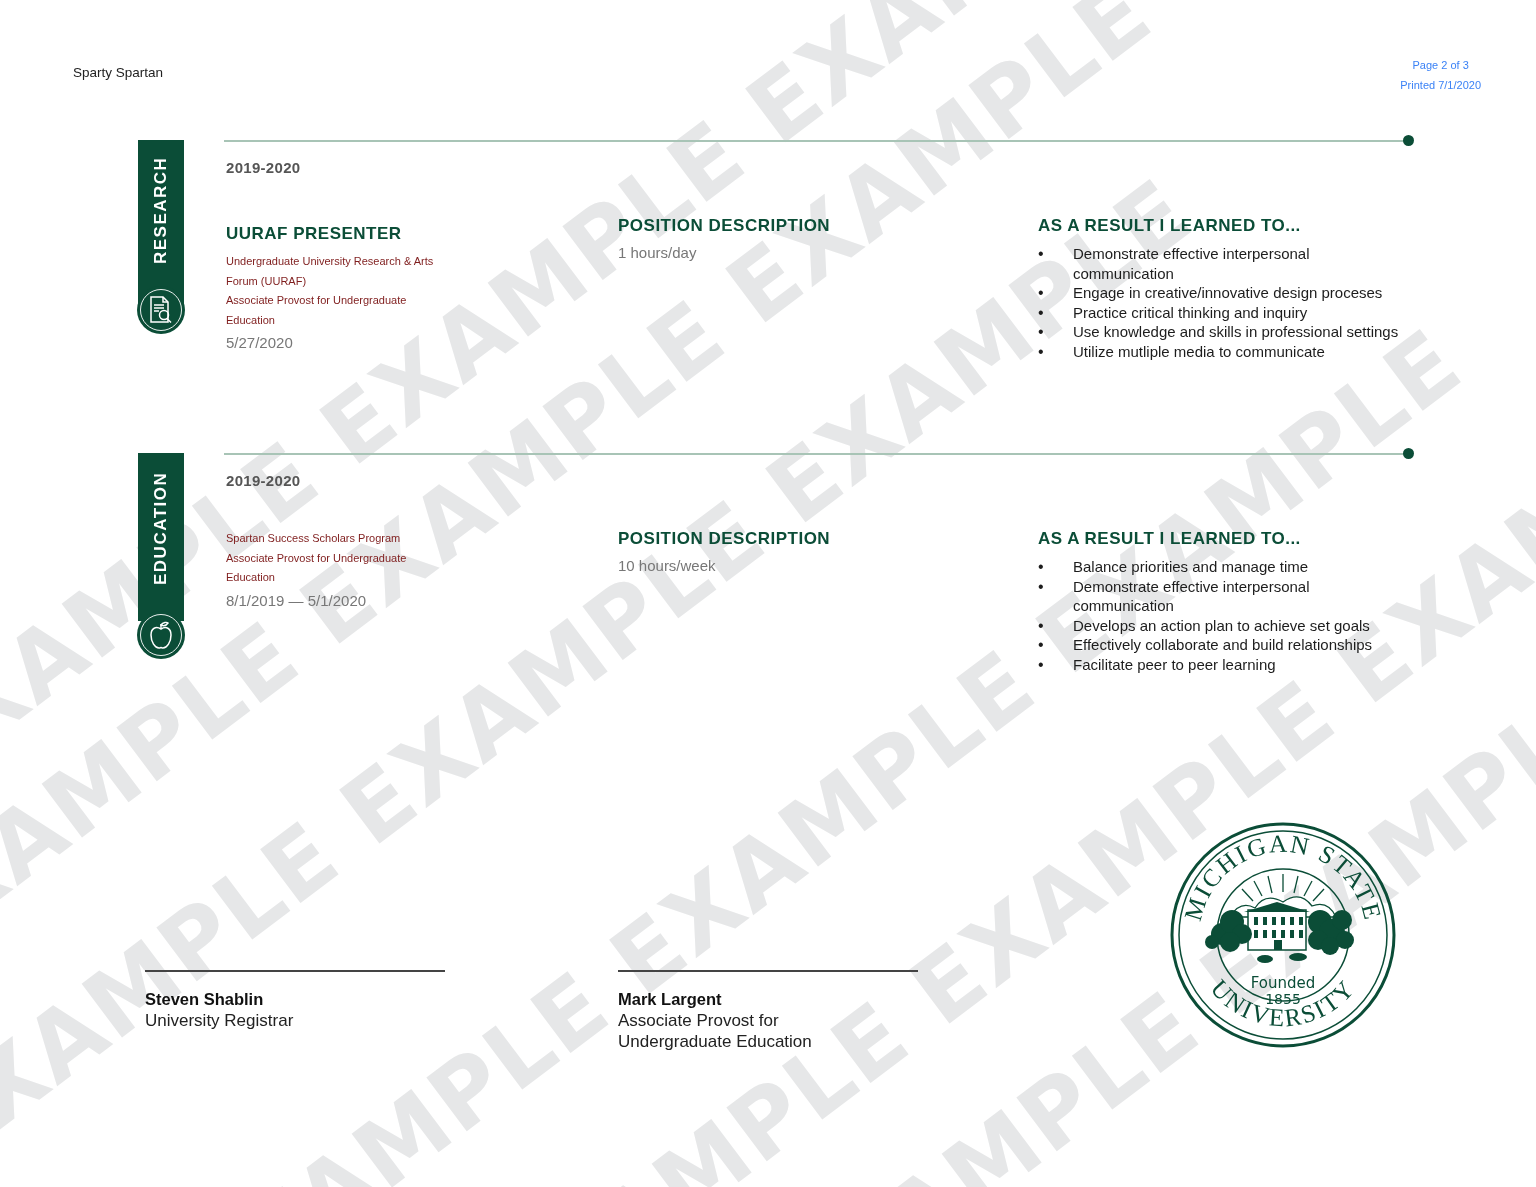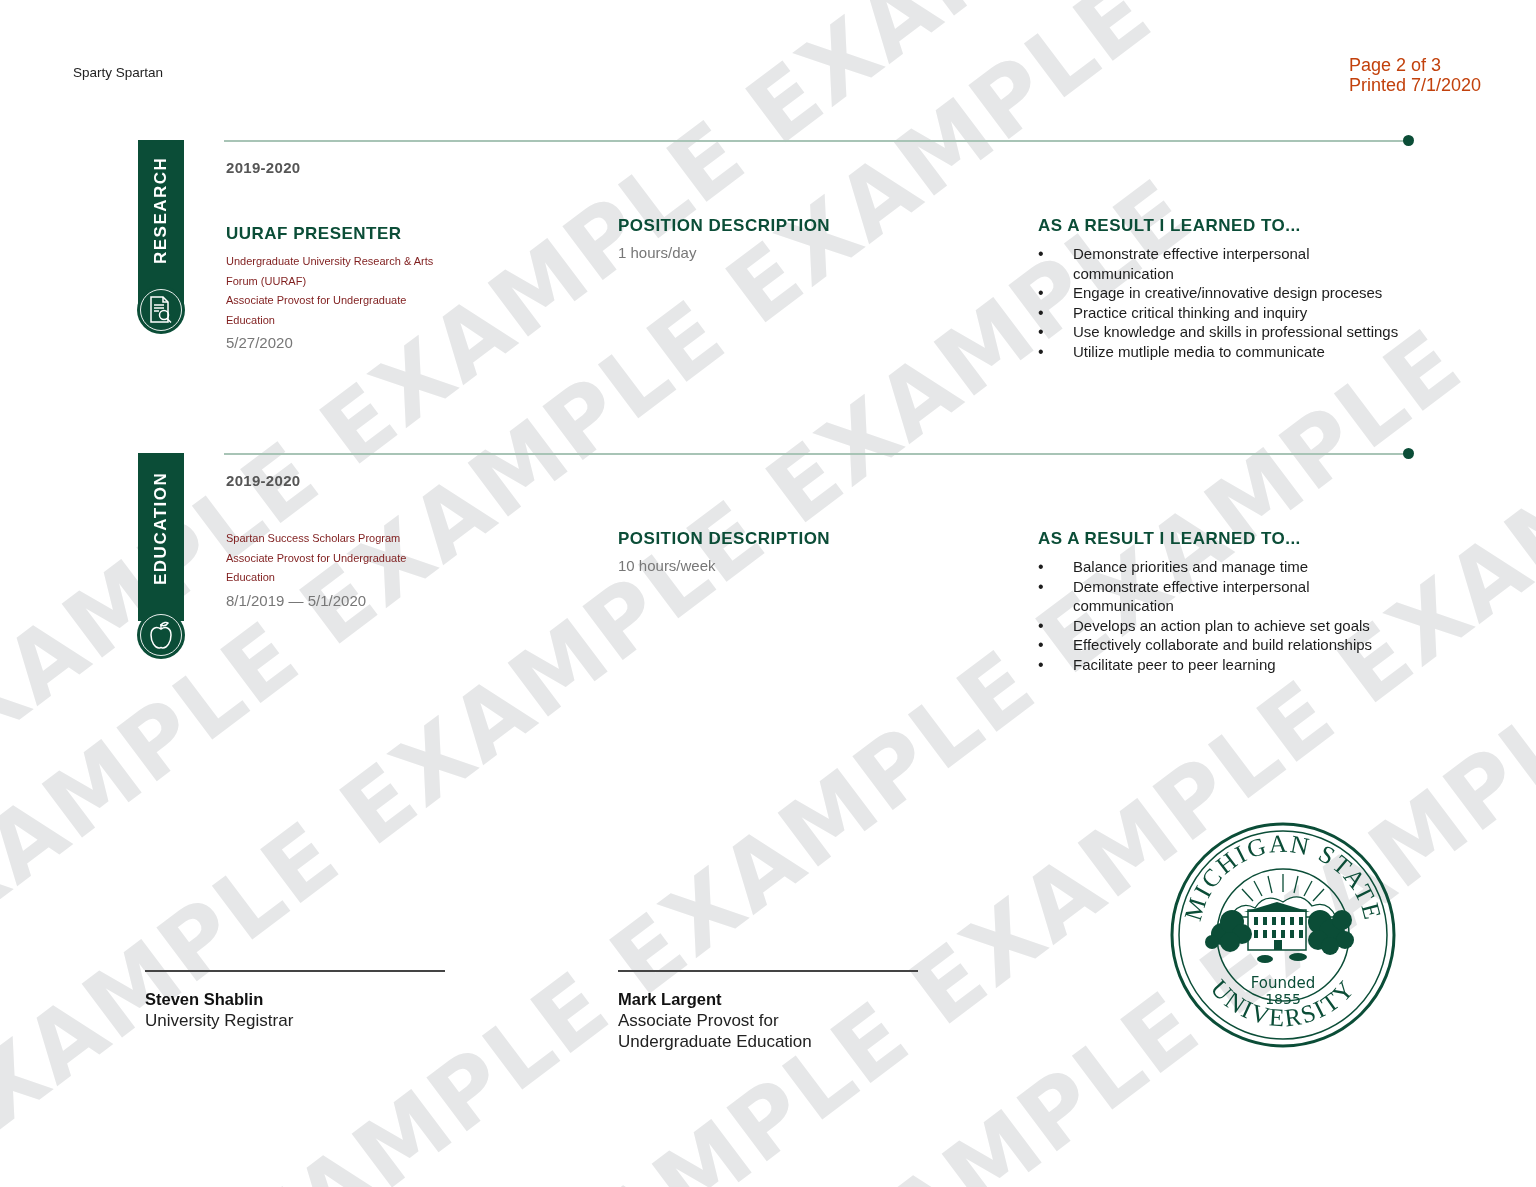--- a/index.html
+++ b/index.html
@@ -3,21 +3,21 @@
 <meta charset="utf-8">
 <style>
   html, body { margin:0; padding:0; }
   body { width:1536px; height:1187px; background:#ffffff; position:relative; overflow:hidden;
          font-family:"Liberation Sans", "DejaVu Sans", sans-serif; color:#1d1d1d; }
   .watermark-layer { position:absolute; inset:0; pointer-events:none; overflow:hidden; z-index:0; }
   .wm { position:absolute; font-family:"DejaVu Sans", sans-serif; font-weight:bold; font-size:92px;
         color:#e6e7e8; letter-spacing:2px; transform:rotate(-37deg); transform-origin:left bottom; white-space:nowrap; }
   .page { position:absolute; inset:0; z-index:1; }
   .hdr-left { position:absolute; left:73px; top:65px; font-size:13.5px; color:#222; }
-  .hdr-right { position:absolute; right:55px; top:55px; font-size:18px; color:#c2410c; text-align:left; line-height:20px; }
+  .hdr-right { position:absolute; right:55px; top:55px; font-size:11px; color:#3b82f6; text-align:center; line-height:20px; }
   .section { position:absolute; left:138px; width:1270px; }
   .tab { position:absolute; left:0; top:0; width:46px; background:#0b4d37; }
   .tab-label { position:absolute; left:0; width:46px; color:#fff; font-weight:bold; font-size:17px; letter-spacing:1.5px;
                writing-mode:vertical-rl; transform:rotate(180deg); display:flex; align-items:center; justify-content:center; }
   .tab-circle { position:absolute; left:-1px; width:48px; height:48px; border-radius:50%; background:#0b4d37;
                 display:flex; align-items:center; justify-content:center; }
   .tab-circle::before { content:""; position:absolute; inset:3px; border:1.5px solid #fff; border-radius:50%; opacity:.9; }
   .timeline { position:absolute; left:86px; right:0; height:1.5px; background:#a8c4b6; }
   .timeline-dot { position:absolute; right:-6px; top:-5px; width:11px; height:11px; border-radius:50%; background:#0b4d37; }
   .year { position:absolute; left:88px; font-size:15px; font-weight:bold; color:#555; letter-spacing:.3px; }

